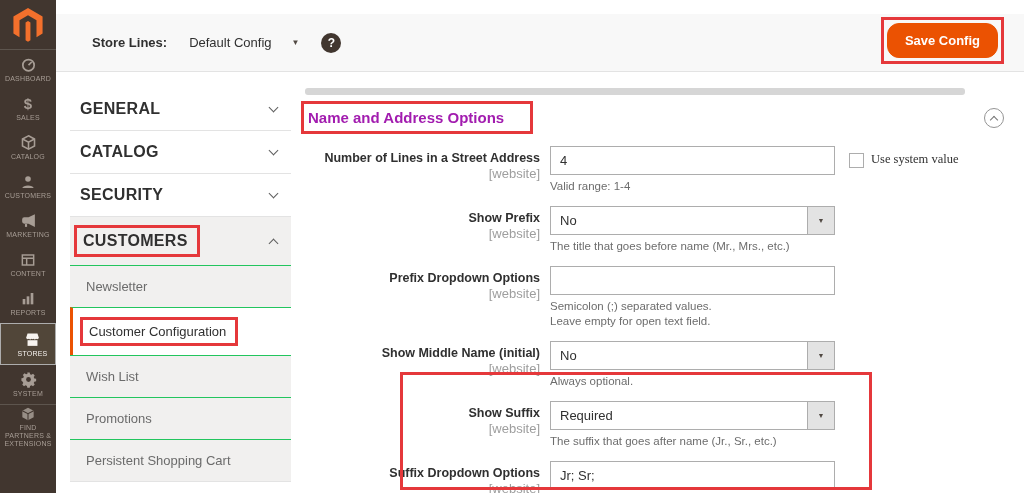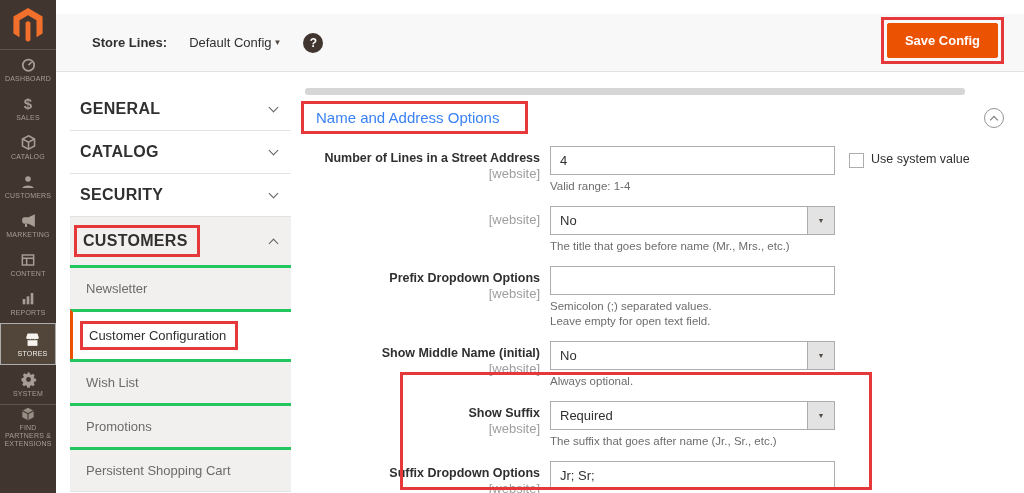--- a/index.html
+++ b/index.html
@@ -19,52 +19,52 @@
   .sb-item.sel { background:#514639; }
   .sb-item.sel .lbl, .sb-item.sel .ico { color:#f7f3ef; }
   .sb-item.last { border-top:1px solid #5d554e; height:44px; }
   .ann { border:3px solid #e5383b; }
   .sb-item.ann { height:42px; }
 
   
   .topbar { position:absolute; left:56px; right:0; top:14px; height:58px; background:#f8f8f8;
     border-bottom:1px solid #e3e3e3; display:flex; align-items:center; }
   .sv-label { font-weight:bold; font-size:13px; margin-left:36px; }
-  .sv-value { font-size:13px; margin-left:22px; cursor:pointer; display:flex; align-items:center; gap:2px; }
+  .sv-value { font-size:13px; margin-left:22px; cursor:pointer; display:flex; align-items:center; gap:20px; }
   .caret { font-size:8px; color:#514943; }
   .help { width:20px; height:20px; border-radius:50%; background:#41362f; color:#fff;
     font-size:12px; font-weight:bold; display:flex; align-items:center; justify-content:center;
     margin-left:22px; cursor:pointer; }
   .save-wrap { position:absolute; right:20px; top:3px; padding:3px; }
   .save-btn { background:#eb5202; color:#fff; border:1px solid #eb5202; font-weight:bold;
-    font-size:13px; padding:9px 17px; border-radius:2px; cursor:pointer;
+    font-size:13px; padding:9px 17px; border-radius:12px; cursor:pointer;
     font-family:"Liberation Sans", sans-serif; }
 
   
   .cfgnav { position:absolute; left:70px; top:88px; width:221px; }
   .sec { border-bottom:1px solid #e3e3e3; background:#fff; }
   .sec-head { display:flex; align-items:center; justify-content:space-between;
     padding:12px 14px 12px 10px; cursor:pointer; }
   .sec-head .t { font-size:16px; font-weight:bold; letter-spacing:.3px; }
   .chev { width:7px; height:7px; border-right:1px solid #5e5e5e; border-bottom:1px solid #5e5e5e;
     transform:rotate(45deg); margin-top:-3px; }
   .chev.up { transform:rotate(-135deg); margin-top:4px; }
   .sec.open { background:#f1f0ef; }
   .sub { list-style:none; }
-  .sub li { background:#f1f0ef; border-top:3px solid #22c55e; padding:13px 10px 13px 16px;
+  .sub li { background:#f1f0ef; border-top:1px solid #22c55e; padding:13px 10px 13px 16px;
     font-size:13px; color:#6b6b6b; cursor:pointer; }
   .sub li.active { background:#fff; border-left:3px solid #eb5202; padding-left:13px; color:#303030; }
   .cust-ann { display:inline-block; padding:4px 9px 4px 6px; margin:-4px 0 -4px -6px; }
 
   
   .main { position:absolute; left:305px; top:88px; right:14px; }
   .topbar-track { height:7px; width:660px; background:#d6d6d6; border-radius:3px; }
   .panel-head { display:flex; align-items:center; justify-content:space-between; margin-top:6px; }
-  .ph-title { font-size:15px; font-weight:normal; color:#3b82f6;
-    display:inline-block; padding:5px 26px 5px 12px; margin-left:-4px; }
+  .ph-title { font-size:15px; font-weight:bold; color:#a21caf;
+    display:inline-block; padding:5px 26px 5px 4px; margin-left:-4px; }
   .collapse { width:20px; height:20px; border:1px solid #949494; border-radius:50%;
     display:flex; align-items:center; justify-content:center; cursor:pointer; margin-right:6px; }
   .collapse .chev { border-color:#767676; width:6px; height:6px; }
 
   .form { margin-top:12px; }
   .frow { display:flex; margin-bottom:12px;margin-top:8px; }
   .lcol { width:235px; text-align:right; padding-top:5px; flex:none; }
   .lcol .lab { font-size:12.5px; font-weight:bold; display:block; line-height:14px; }
   .lcol .scope { font-size:13px; color:#9e9e9e; display:block; margin-top:1px; }
   .fcol { margin-left:10px; width:285px; flex:none; }
@@ -72,21 +72,21 @@
   .txt { width:100%; height:29px; border:1px solid #adadad; font-size:13px; padding:0 9px;
     color:#303030; font-family:"Liberation Sans", sans-serif; background:#fff; }
   .sel { position:relative; width:100%; height:29px; border:1px solid #adadad; background:#fff;
     display:flex; align-items:center; padding-left:9px; font-size:13px; cursor:pointer; }
   .sel .arrow { position:absolute; right:0; top:0; bottom:0; width:27px; background:#e3e3e3;
     border-left:1px solid #adadad; display:flex; align-items:center; justify-content:center;
     font-size:7px; color:#514943; }
   .note { font-size:11.5px; color:#6d6d6d; margin-top:4px; line-height:15px; }
   .cb { width:15px; height:15px; border:1px solid #adadad; background:#fff; appearance:none;
     -webkit-appearance:none; cursor:pointer; margin-top:1px; }
-  .cb-lab { font-size:12.5px; color:#303030; white-space:nowrap; }
+  .cb-lab { font-size:12.5px; color:#303030; white-space:nowrap;font-family:Liberation Serif, serif; }
 
   .suffix-overlay { position:absolute; left:95px; top:284px; width:472px; height:118px;
     border:3px solid #e5383b; pointer-events:none; }
 </style>
 </head>
 <body>
 
 <div class="page">
 
   <nav class="sidebar">
@@ -262,20 +262,21 @@
           <div class="note">Valid range: 1-4</div>
         </div>
         <div class="xcol">
           <input type="checkbox" class="cb" style="">
           <span class="cb-lab">Use system value</span>
         </div>
       </div>
 
       <div class="frow">
         <div class="lcol">
+            <span class="lab">Show Prefix</span>
           <span class="scope">[website]</span>
           </div>
         <div class="fcol">
           <div class="sel">
             <span>No</span>
             <span class="arrow">▼</span>
             </div>
           <div class="note">The title that goes before name (Mr., Mrs., etc.)</div>
         </div>
       </div>

